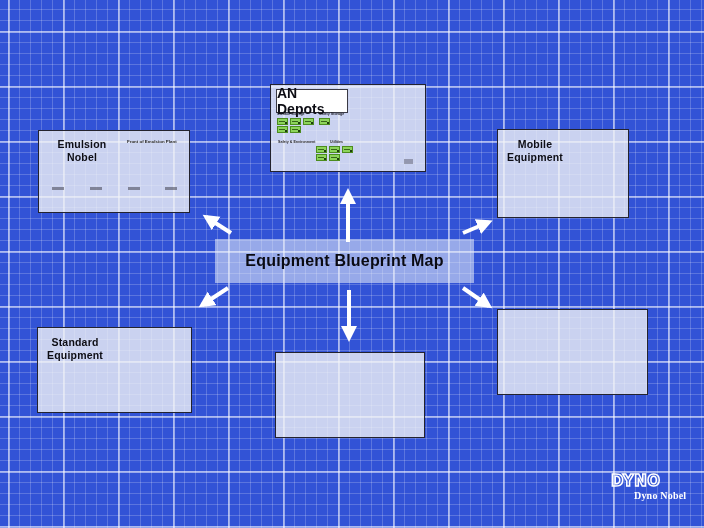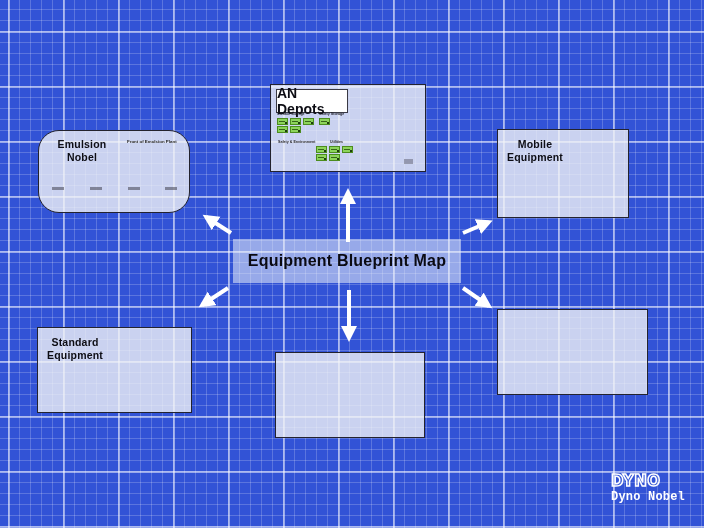--- a/index.html
+++ b/index.html
@@ -20,21 +20,21 @@
     background:rgba(240,242,246,0.80);
     border:1.5px solid #23232e;
     box-sizing:border-box;
     z-index:2;
   }
   .node-label{
     position:absolute;text-align:center;font-weight:bold;
     font-size:10.5px;line-height:1.25;color:#0d0d14;letter-spacing:0.2px;
   }
   .title-box{
-    position:absolute;left:233px;top:239px;width:228px;height:44px;
+    position:absolute;left:215px;top:239px;width:259px;height:44px;
     background:rgba(235,240,250,0.55);
     display:flex;align-items:center;justify-content:center;z-index:2;
   }
   .title-text{font-weight:bold;font-size:16px;color:#0a0a12;letter-spacing:0.2px;}
   .white-tag{
     position:absolute;left:5px;top:4px;width:72px;height:24px;
     background:#ffffff;border:1px solid #3a3a44;box-sizing:border-box;
     display:flex;align-items:center;justify-content:center;
     font-weight:bold;font-size:14px;color:#0d0d14;
   }
@@ -66,22 +66,22 @@
     background:rgba(65,65,80,0.55);
   }
   .arrows{position:absolute;left:0;top:0;z-index:3;pointer-events:none;}
   .logo{position:absolute;left:611px;top:474px;z-index:4;line-height:1;}
   .logo-brand{
     font-weight:bold;font-size:15px;letter-spacing:0.5px;
     color:transparent;-webkit-text-stroke:1.5px #ffffff;
     font-family:"DejaVu Sans",sans-serif;
   }
   .logo-company{
-    margin-top:2px;font-weight:bold;font-size:12px;color:#ffffff;
-    font-family:Liberation Mono, monospace;letter-spacing:0.2px;
+    margin-top:2px;font-weight:bold;font-size:10px;color:#ffffff;
+    font-family:Liberation Serif, serif;letter-spacing:0.2px;margin-left:23px;
   }
 </style>
 </head>
 <body>
 
 <div class="canvas">
 
   <div class="title-box">
     <span class="title-text">Equipment Blueprint Map</span>
   </div>
@@ -125,21 +125,21 @@
           </div>
           <div class="g-row">
             <div class="g-box"></div>
             <div class="g-box"></div>
           </div>
         </div>
     </div>
     <div class="corner-mark"></div>
   </div>
 
-  <div class="node" style="left:38px;top:130px;width:152px;height:83px;border-radius:21px;">
+  <div class="node" style="left:38px;top:130px;width:152px;height:83px;">
     <div class="node-label" style="left:6px;top:7px;width:74px;">
       <div>Emulsion</div>
       <div>Nobel</div>
     </div>
     <div class="micro-note">Front of Emulsion Plant</div>
     <div class="f-marker" style="left:13px;"></div>
     <div class="f-marker" style="left:51px;"></div>
     <div class="f-marker" style="left:89px;"></div>
     <div class="f-marker" style="left:126px;"></div>
   </div>

